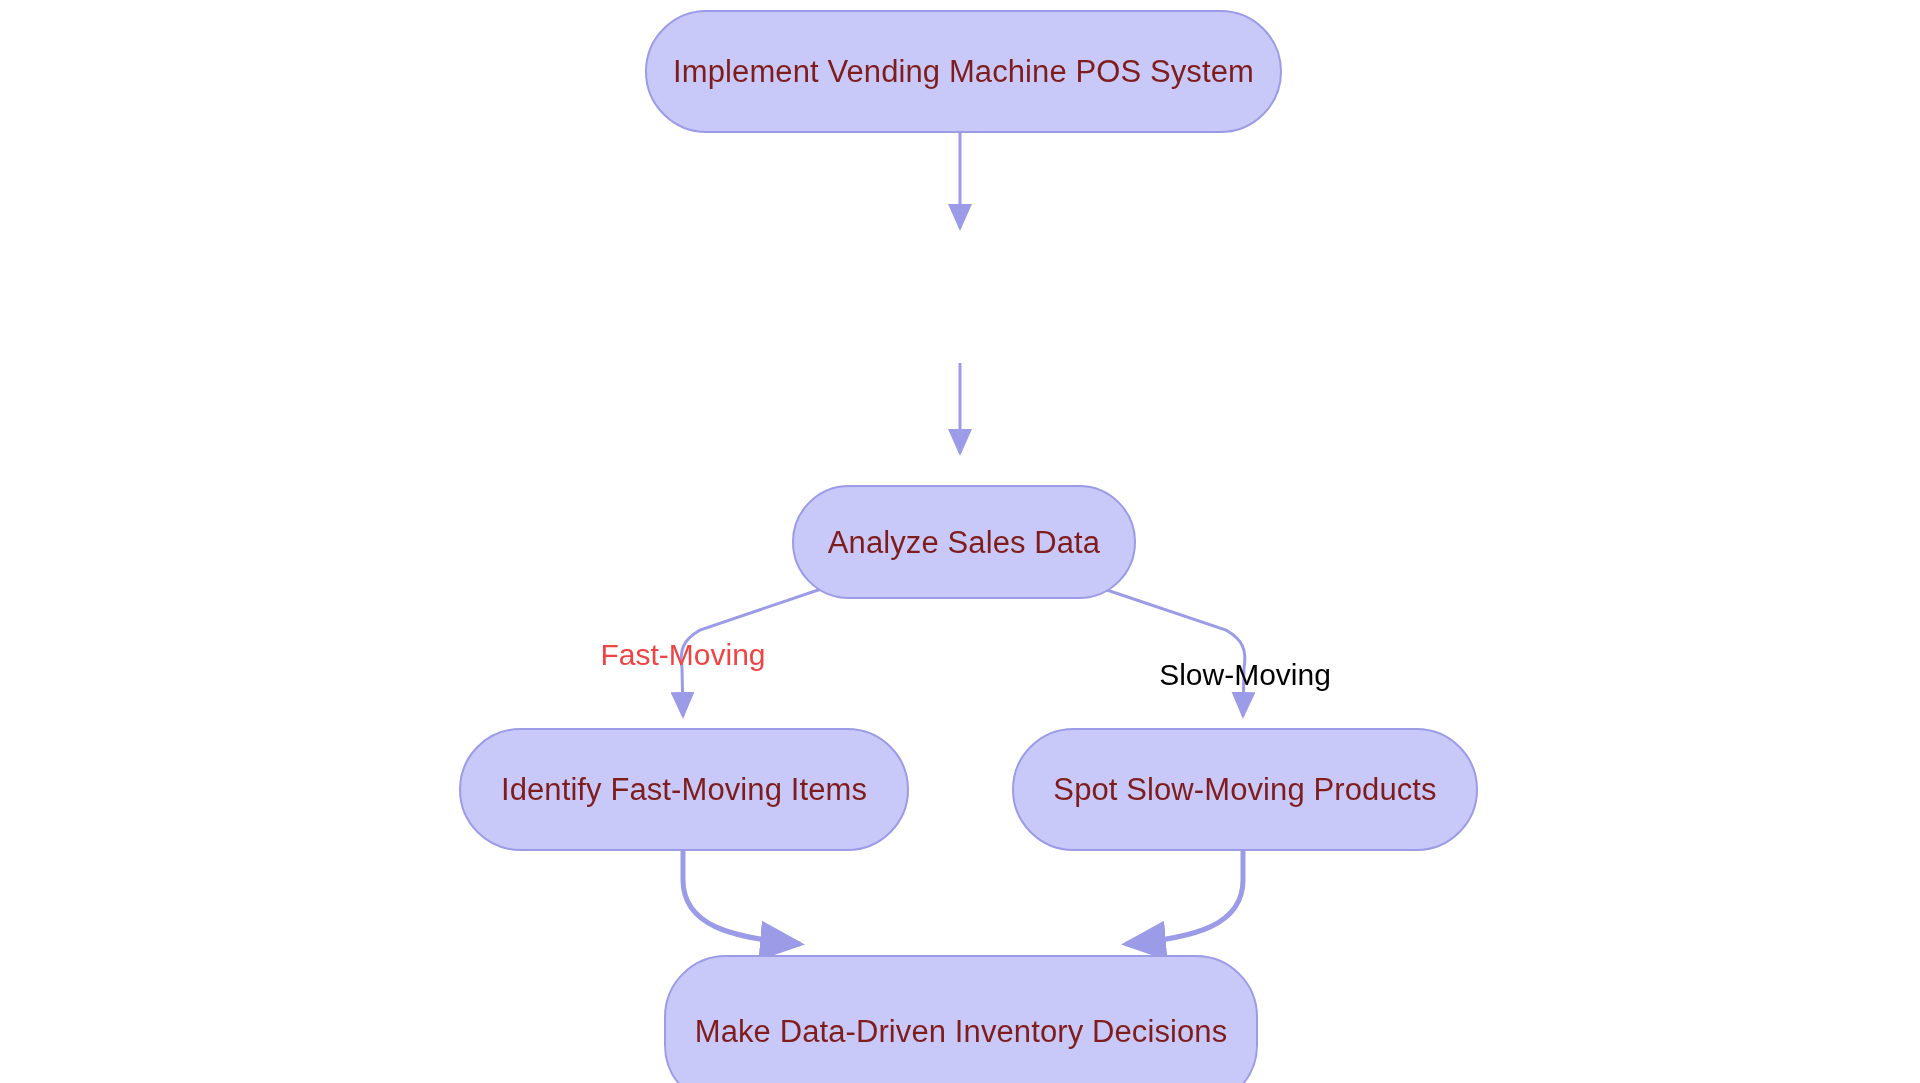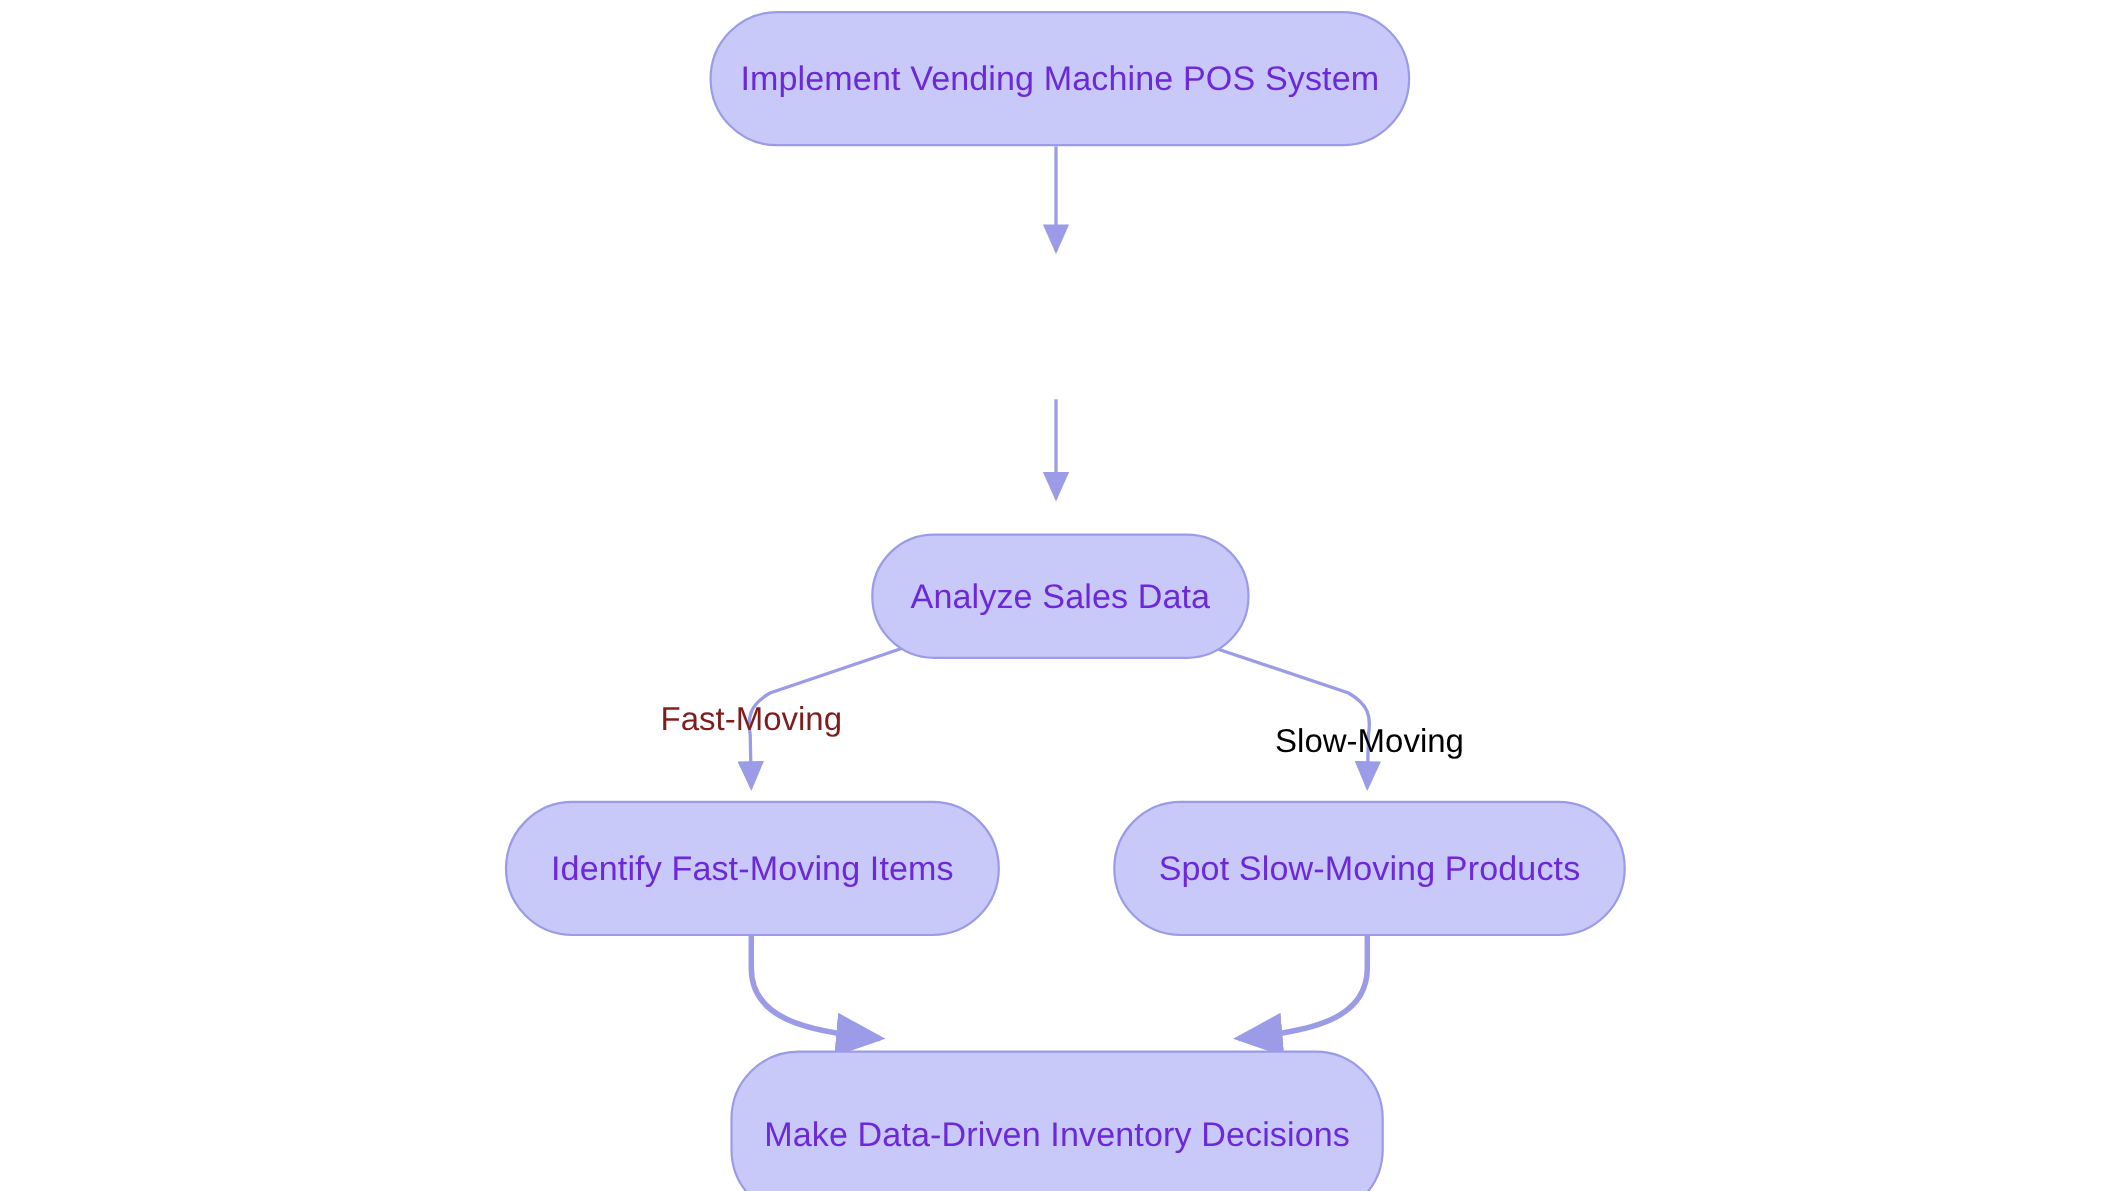--- a/index.html
+++ b/index.html
@@ -36,21 +36,21 @@
     border: 2px solid #9b9be8;
     border-radius: 62px;
     color: #3333cc;
     white-space: nowrap;
     z-index: 2;
   }
   .node-label {
     font-size: 31px;
     line-height: 1;
     letter-spacing: 0.1px;
-    color: #6d28d9;
+    color: #7f1d1d;
     font-weight: 400;
   }
   .edge-label {
     position: absolute;
     transform: translate(-50%, -50%);
     color: #3333cc;
     font-size: 30px;
     line-height: 1;
     white-space: nowrap;
     background: transparent;
@@ -96,17 +96,17 @@
   </div>
 
   <div class="node" style="left: 459px; top: 728px; width: 450px; height: 123px; background: rgb(201, 201, 249); border-color: rgb(155, 155, 232); color: rgb(51, 51, 204);">
     <span class="node-label">Identify Fast-Moving Items</span>
   </div>
 
   <div class="node" style="left: 664px; top: 955px; width: 594px; height: 152px; background: rgb(201, 201, 249); border-color: rgb(155, 155, 232); color: rgb(51, 51, 204);">
     <span class="node-label">Make Data-Driven Inventory Decisions</span>
   </div>
 
-  <div class="edge-label" style="left: 683px; top: 655px; color: #7f1d1d;">Fast-Moving</div>
+  <div class="edge-label" style="left: 683px; top: 655px; color: #ef4444;">Fast-Moving</div>
 
   <div class="edge-label" style="left: 1245px; top: 675px; color: #000000;">Slow-Moving</div>
 
 </div>
 
 </body></html>

